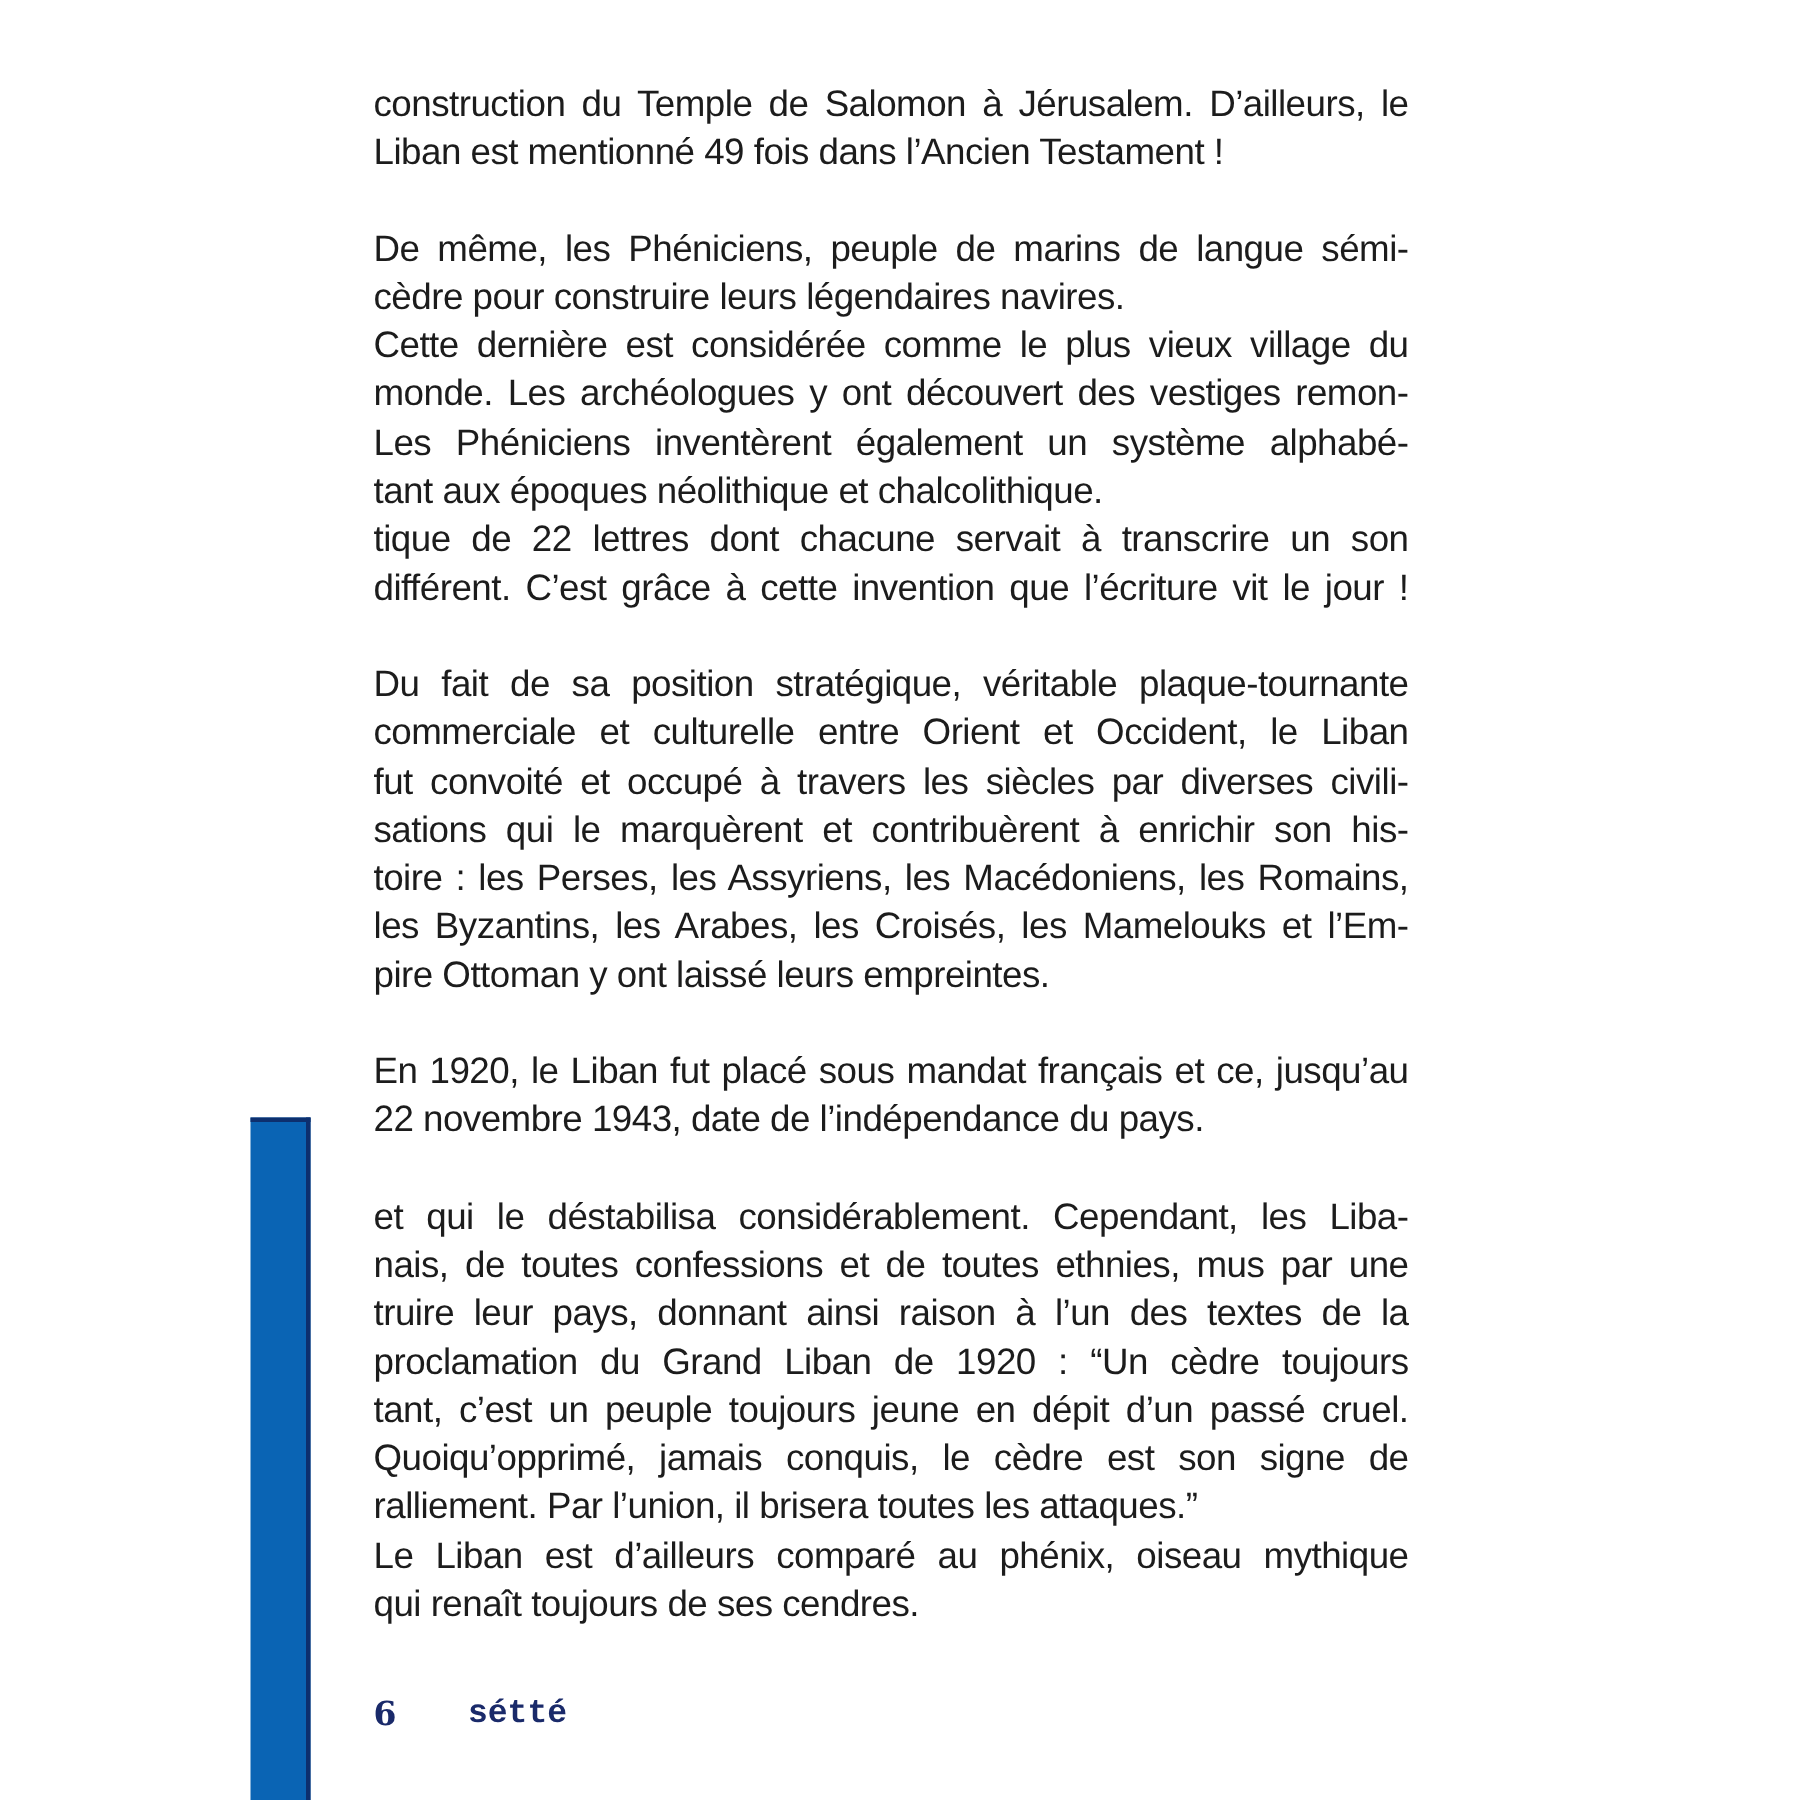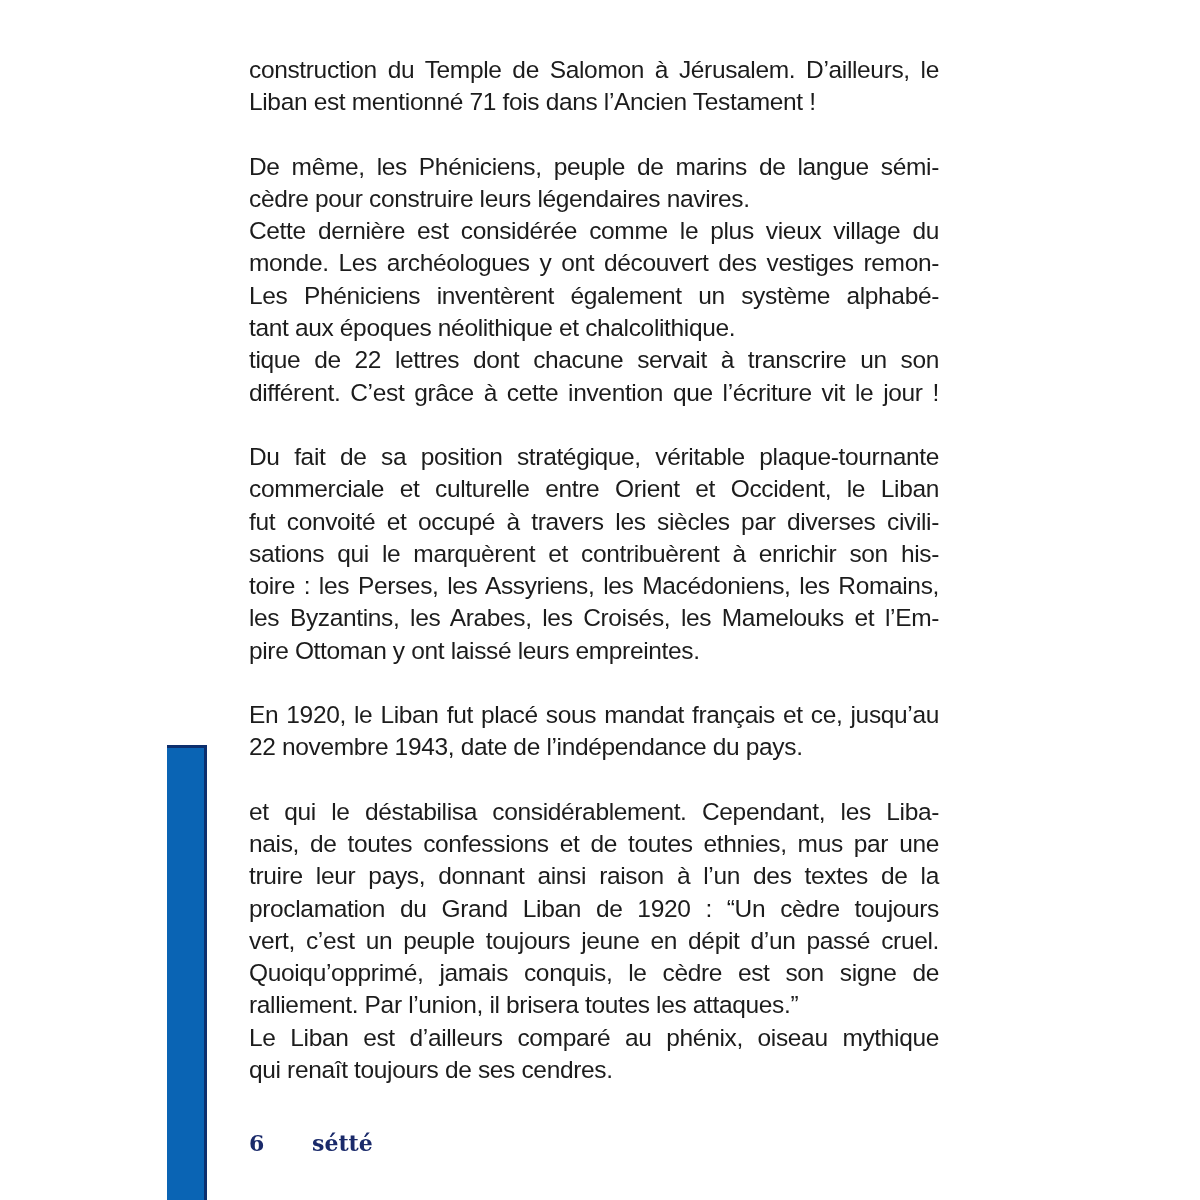--- a/index.html
+++ b/index.html
@@ -67,33 +67,34 @@
     .page-number {
       position: absolute;
       left: 0;
       top: 0;
     }
     .publisher {
       position: absolute;
       left: 63px;
       top: 0;
       white-space: nowrap;
+      font-family: Liberation Mono, monospace;
     }
   </style>
 </head>
 <body>
 
 <div class="page">
   <div class="side-bar"></div>
 
   <div class="text-column">
 
     <p class="para">
       <span class="line">construction du Temple de Salomon à Jérusalem. D’ailleurs, le</span>
-      <span class="line last">Liban est mentionné 71 fois dans l’Ancien Testament !</span>
+      <span class="line last">Liban est mentionné 49 fois dans l’Ancien Testament !</span>
     </p>
 
     <p class="para">
       <span class="line">De même, les Phéniciens, peuple de marins de langue sémi-</span>
       <span class="line last">cèdre pour construire leurs légendaires navires.</span>
       <span class="line">Cette dernière est considérée comme le plus vieux village du</span>
       <span class="line">monde. Les archéologues y ont découvert des vestiges remon-</span>
       <span class="line">Les Phéniciens inventèrent également un système alphabé-</span>
       <span class="line last">tant aux époques néolithique et chalcolithique.</span>
       <span class="line">tique de 22 lettres dont chacune servait à transcrire un son</span>
@@ -113,21 +114,21 @@
     <p class="para">
       <span class="line">En 1920, le Liban fut placé sous mandat français et ce, jusqu’au</span>
       <span class="line last">22 novembre 1943, date de l’indépendance du pays.</span>
     </p>
 
     <p class="para">
       <span class="line">et qui le déstabilisa considérablement. Cependant, les Liba-</span>
       <span class="line">nais, de toutes confessions et de toutes ethnies, mus par une</span>
       <span class="line">truire leur pays, donnant ainsi raison à l’un des textes de la</span>
       <span class="line">proclamation du Grand Liban de 1920 : “Un cèdre toujours</span>
-      <span class="line">vert, c’est un peuple toujours jeune en dépit d’un passé cruel.</span>
+      <span class="line">tant, c’est un peuple toujours jeune en dépit d’un passé cruel.</span>
       <span class="line">Quoiqu’opprimé, jamais conquis, le cèdre est son signe de</span>
       <span class="line last">ralliement. Par l’union, il brisera toutes les attaques.”</span>
       <span class="line">Le Liban est d’ailleurs comparé au phénix, oiseau mythique</span>
       <span class="line last">qui renaît toujours de ses cendres.</span>
     </p>
   </div>
 
   <div class="footer">
     <span class="page-number">6</span>
     <span class="publisher">sétté</span>

